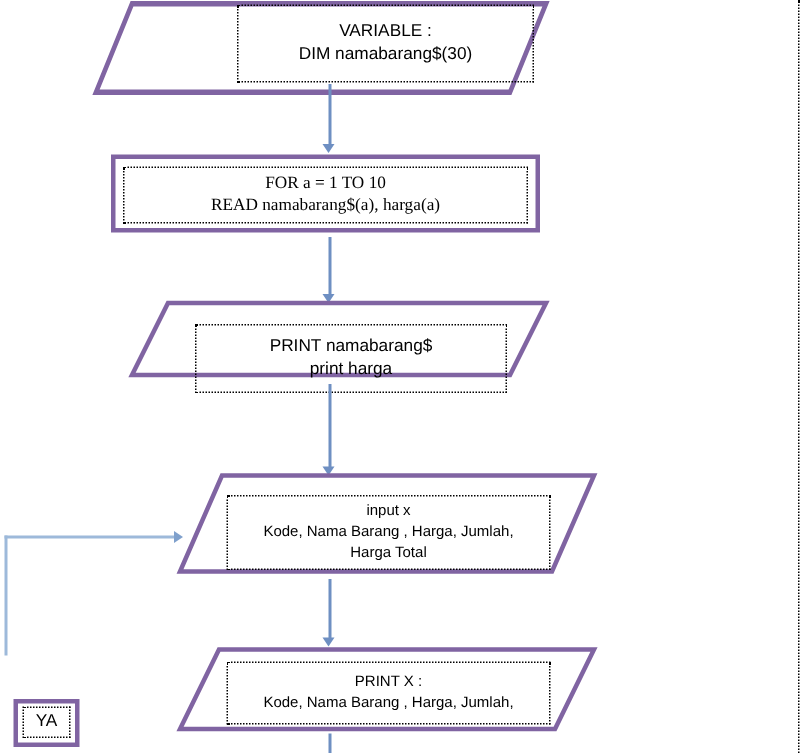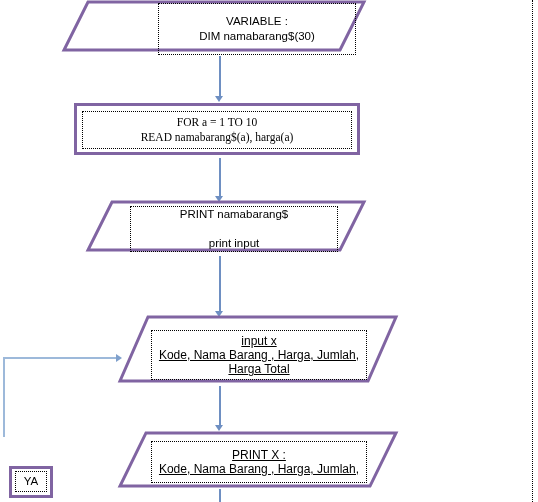--- a/index.html
+++ b/index.html
@@ -66,23 +66,22 @@
     text-align: center;
     color: #000000;
     font-size: 11.5px;
     line-height: 15px;
     white-space: nowrap;
   }
   .textbox .line {
     display: block;
   }
   .textbox.small {
-    font-size: 12px;
+    font-size: 10px;
     line-height: 14px;
-    text-decoration: underline;
   }
   
   .conn-v {
     position: absolute;
     width: 0;
     border-left: 2px solid #6E8FC2;
   }
   .conn-h {
     position: absolute;
     height: 0;
@@ -108,21 +107,21 @@
     border-left: 6px solid #7FA0CC;
   }
 </style>
 </head>
 <body>
 
 <div id="canvas">
 
   <div class="margin-guide"></div>
 
-  <div class="node" style="left:62px; top:0px; width:304px; height:52px;">
+  <div class="node" style="left:62px; top:0px; width:304px; height:64px;">
     <div class="shape-para">
       <svg viewBox="0 0 304 52" preserveAspectRatio="none">
         <polygon points="26,2 302,2 278,50 2,50" fill="#ffffff" stroke="#8064A2" stroke-width="3"></polygon>
       </svg>
     </div>
     <div class="textbox" style="left:96px; top:3px; width:198px; height:52px;">
       <span class="line">VARIABLE  :</span>
       <span class="line">DIM namabarang$(30)</span>
     </div>
   </div>
@@ -140,23 +139,23 @@
 
   <div class="conn-v" style="left:219px; top:158px; height:40px;"></div>
   <div class="arrow-down" style="left:215px; top:196px;"></div>
 
   <div class="node" style="left:86px; top:200px; width:280px; height:52px;">
     <div class="shape-para">
       <svg viewBox="0 0 280 52" preserveAspectRatio="none">
         <polygon points="26,2 278,2 254,50 2,50" fill="#ffffff" stroke="#8064A2" stroke-width="3"></polygon>
       </svg>
     </div>
-    <div class="textbox" style="left:44px; top:6px; width:208px; height:46px;justify-content:space-between;">
+    <div class="textbox" style="left:44px; top:16px; width:208px; height:46px;">
       <span class="line">PRINT namabarang$</span>
-      <span class="line">print input</span>
+      <span class="line">print harga</span>
     </div>
   </div>
 
   <div class="conn-v" style="left:219px; top:256px; height:57px;"></div>
   <div class="arrow-down" style="left:215px; top:311px;"></div>
 
   <div class="conn-h" style="left:3px; top:357px; width:115px;"></div>
   <div class="arrow-right" style="left:116px; top:354px;"></div>
   <div class="conn-v pale" style="left:3px; top:357px; height:80px;"></div>
 

